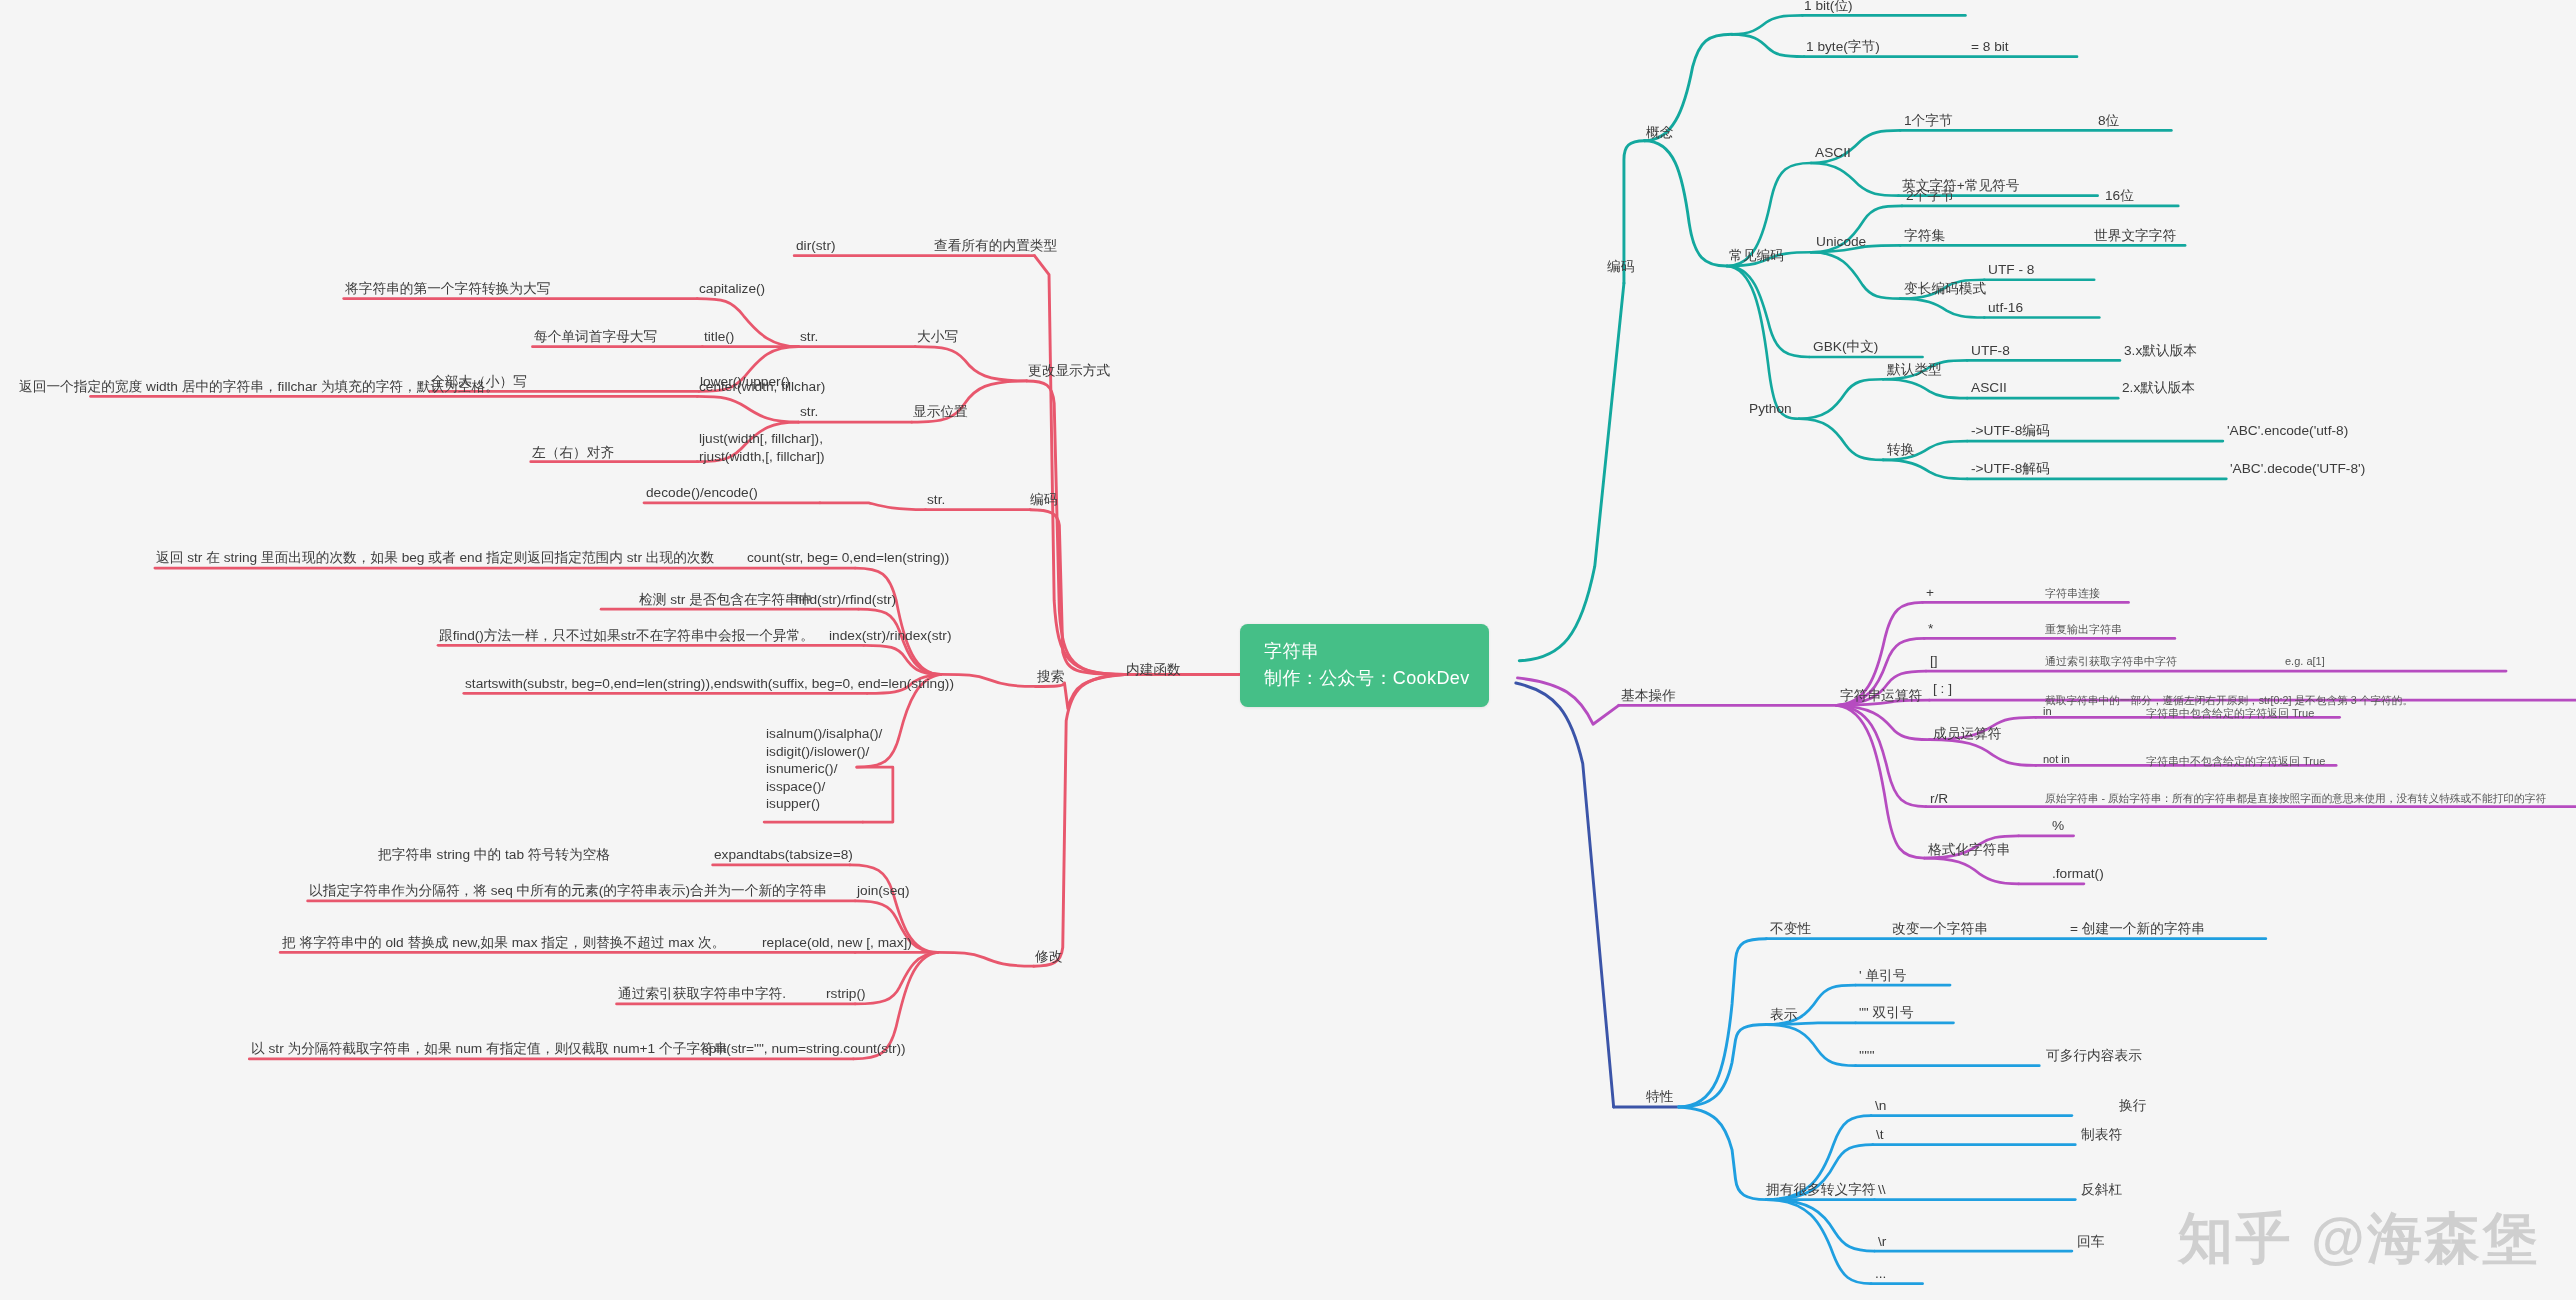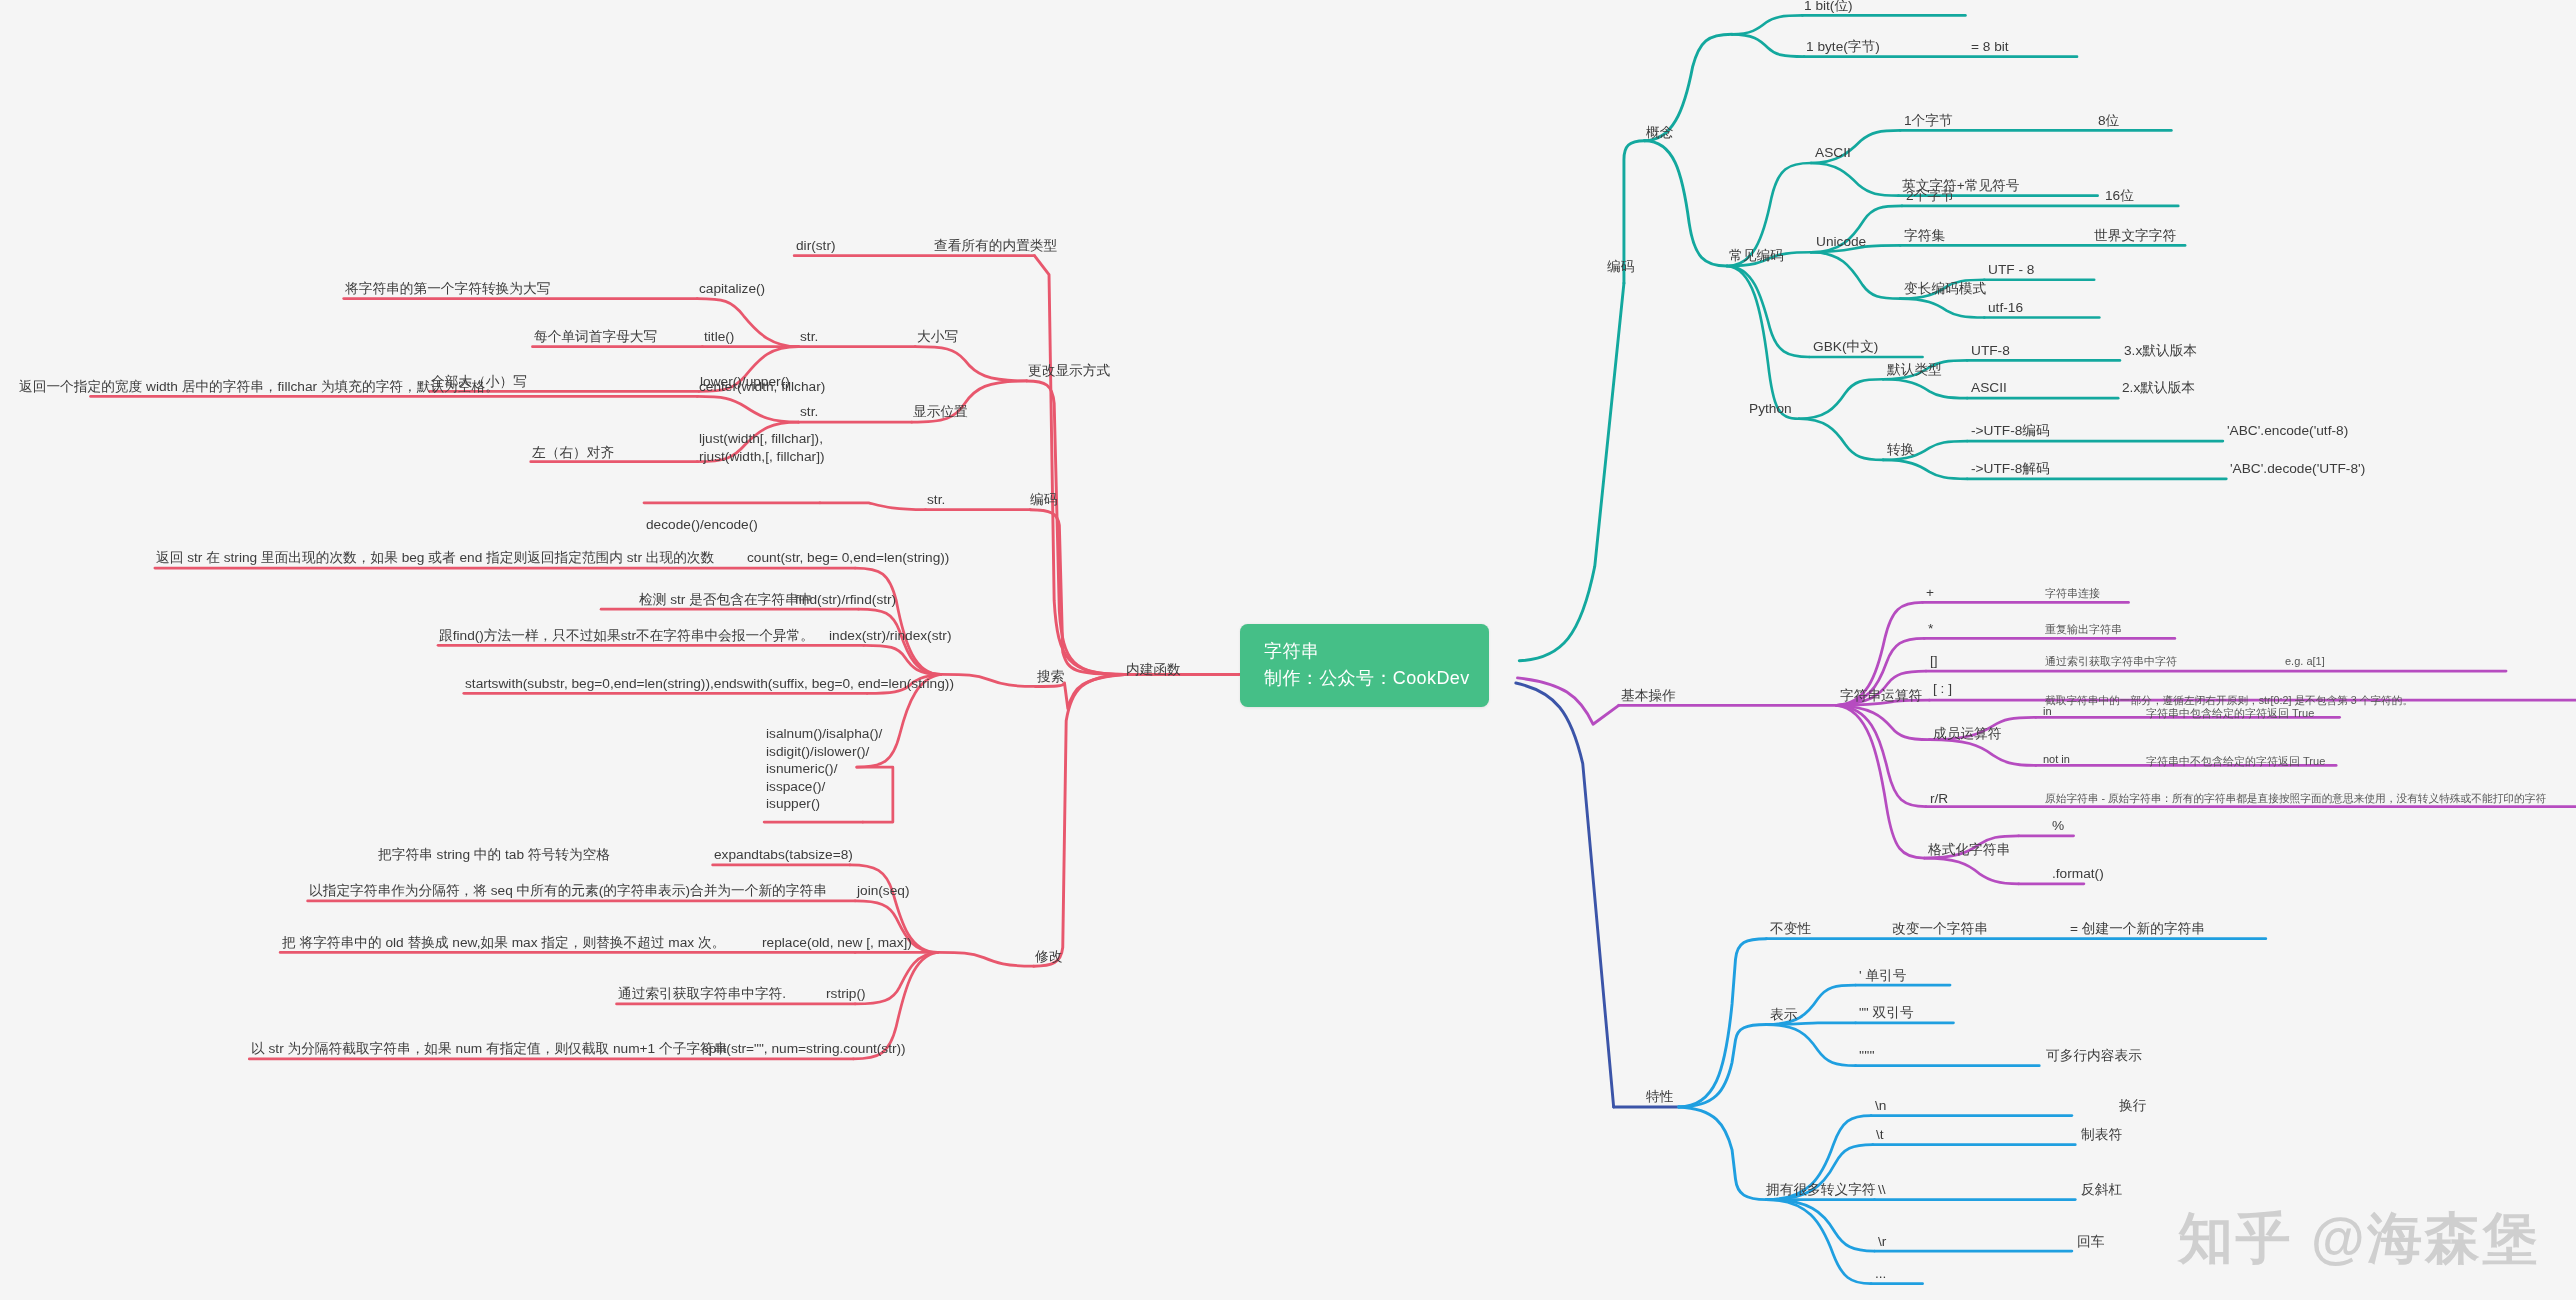--- a/index.html
+++ b/index.html
@@ -263,21 +263,21 @@
   <div class="node" style="left:913px; top:403px;">显示位置</div>
   <div class="node" style="left:800px; top:403px;">str.</div>
   <div class="node" style="left:699px; top:378px;">center(width, fillchar)</div>
   <div class="node" style="left:19px; top:378px;">返回一个指定的宽度 width 居中的字符串，fillchar 为填充的字符，默认为空格。</div>
   <div class="node wrap" style="left:699px; top:430px;">ljust(width[, fillchar]),
 rjust(width,[, fillchar])</div>
   <div class="node" style="left:532px; top:444px;">左（右）对齐</div>
 
   <div class="node" style="left:1030px; top:491px;">编码</div>
   <div class="node" style="left:927px; top:491px;">str.</div>
-  <div class="node" style="left:646px; top:484px;margin-top:32px;">decode()/encode()</div>
+  <div class="node" style="left:646px; top:484px;">decode()/encode()</div>
 
   <div class="node" style="left:1037px; top:668px;">搜索</div>
   <div class="node" style="left:747px; top:549px;">count(str, beg= 0,end=len(string))</div>
   <div class="node" style="left:156px; top:549px;">返回 str 在 string 里面出现的次数，如果 beg 或者 end 指定则返回指定范围内 str 出现的次数</div>
   <div class="node" style="left:795px; top:591px;">find(str)/rfind(str)</div>
   <div class="node" style="left:603px; top:591px;margin-left:36px;">检测 str 是否包含在字符串中</div>
   <div class="node" style="left:829px; top:627px;">index(str)/rindex(str)</div>
   <div class="node" style="left:439px; top:627px;">跟find()方法一样，只不过如果str不在字符串中会报一个异常。</div>
   <div class="node" style="left:465px; top:675px;">startswith(substr, beg=0,end=len(string)),endswith(suffix, beg=0, end=len(string))</div>
   <div class="node wrap" style="left:766px; top:725px;">isalnum()/isalpha()/

